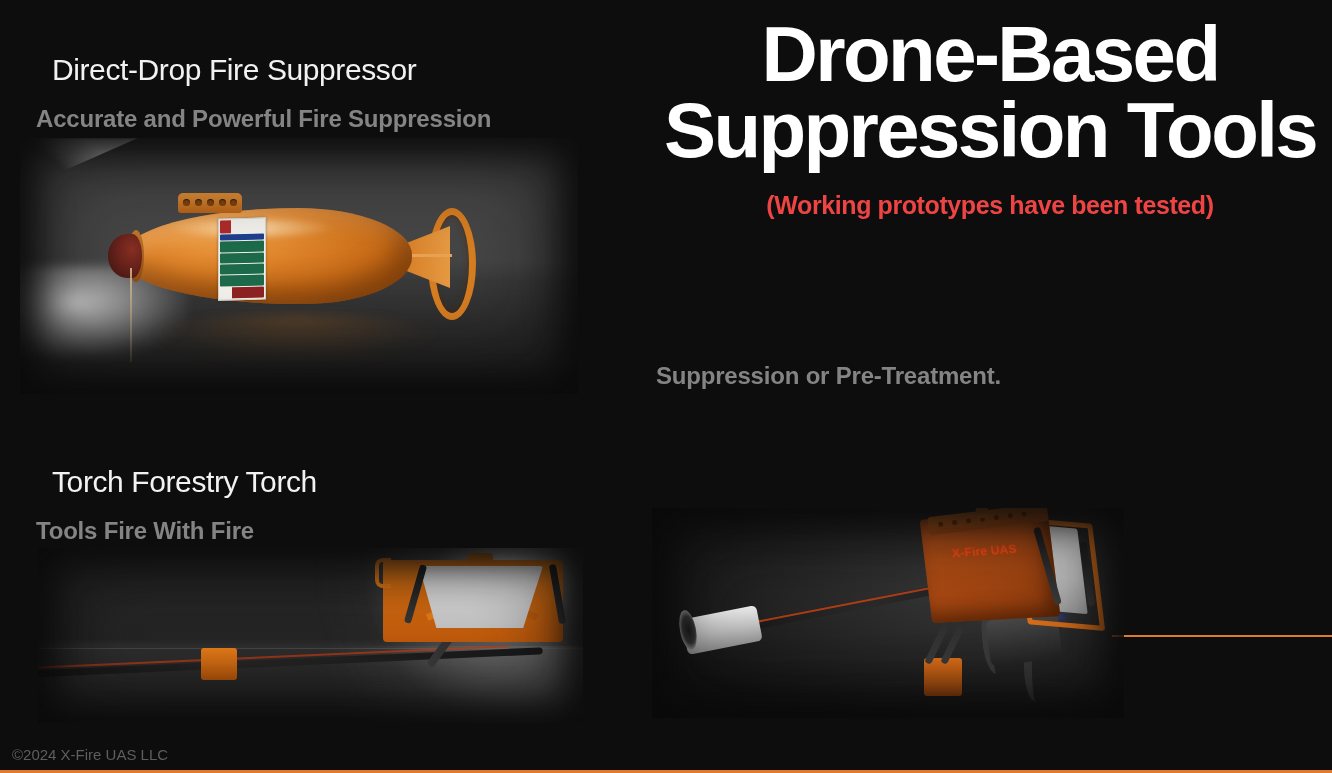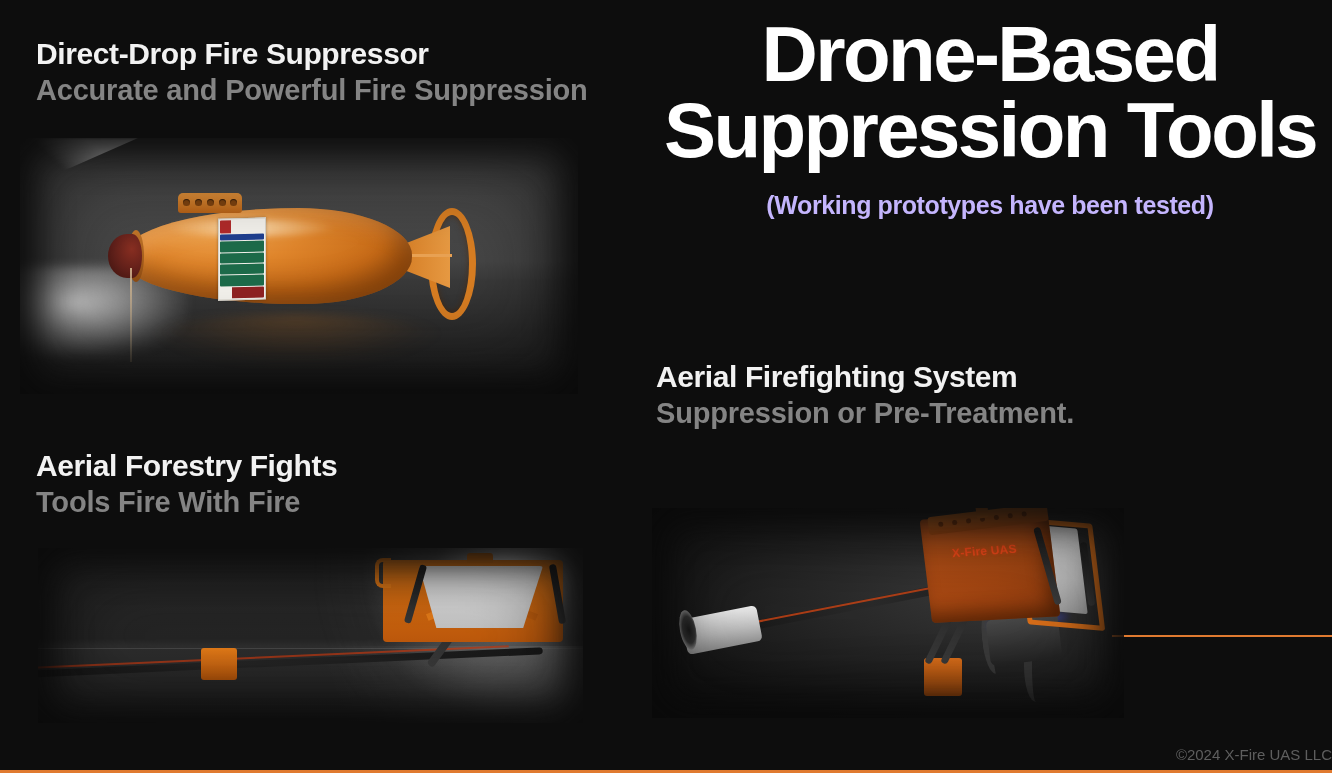--- a/index.html
+++ b/index.html
@@ -17,31 +17,31 @@
   .slide {
     position: absolute;
     inset: 0;
     background: #0d0d0d;
   }
 
   
   .block { position: absolute; }
   .prod-title {
     color: #f2f2f2;
-    font-weight: bold;
+    font-weight: normal;
     font-size: 30px;
     letter-spacing: -0.4px;
     line-height: 1.12;
-    margin: 0;
+    margin: 16px;
     white-space: nowrap;
   }
   .prod-sub {
     color: #848484;
     font-weight: bold;
-    font-size: 29px;
+    font-size: 24px;
     line-height: 1.32;
     margin: 0;
     letter-spacing: -0.2px;
   }
 
   #block-ddfs { left: 36px; top: 37px; }
   #block-aft  { left: 36px; top: 449px; }
   #block-afs  { left: 656px; top: 360px; }
   #block-afs .prod-sub { max-width: 420px; white-space: normal; }
 
@@ -49,21 +49,21 @@
   #hero { position: absolute; left: 660px; top: 16px; width: 660px; text-align: center; }
   #hero .hero-title {
     color: #ffffff;
     font-weight: bold;
     font-size: 78px;
     line-height: 0.98;
     letter-spacing: -2.6px;
     margin: 0;
   }
   #hero .hero-sub {
-    color: #c4b5fd;
+    color: #ef4444;
     font-weight: bold;
     font-size: 25px;
     letter-spacing: -0.4px;
     margin: 22px 0 0 0;
   }
 
   
   .shot {
     position: absolute;
     overflow: hidden;
@@ -383,22 +383,22 @@
     left: 1112px; top: 635px; right: 0; height: 2px;
     background: #e07a30;
   }
   #footer-rule {
     position: absolute;
     left: 0; right: 0; top: 770px; height: 3px;
     background: #e07a30;
   }
   #footer-text {
     position: absolute;
-    left: 4px; right: 0; top: 746px;
-    text-align: right;
+    left: 12px; right: 0; top: 746px;
+    text-align: left;
     color: #5e5e5e;
     font-size: 15px;
   }
 </style>
 </head>
 <body>
 
 <div class="slide">
 
   <div id="hero">
@@ -443,21 +443,21 @@
         <span class="row r-grn2"></span>
         <span class="row r-grn3"></span>
         <span class="row r-grn4"></span>
         <span class="row r-dark"></span>
       </div>
     </div>
     <div class="vignette"></div>
   </div>
 
   <div class="block" id="block-aft">
-    <h2 class="prod-title">Aerial Forestry Fights</h2>
+    <h2 class="prod-title">Torch Forestry Torch</h2>
     <p class="prod-sub">Tools Fire With Fire</p>
   </div>
 
   <div class="shot" id="shot-aft">
     <div class="studio"></div>
     <div class="spot"></div>
     <div class="floorline"></div>
     <div class="floorbeam"></div>
 
     <div class="torch">
@@ -472,21 +472,20 @@
       <div class="tank"></div>
       <div class="cap"></div>
       <div class="hook"></div>
       <div class="damper-l"></div>
       <div class="damper-r"></div>
     </div>
     <div class="vignette"></div>
   </div>
 
   <div class="block" id="block-afs">
-    <h2 class="prod-title">Aerial Firefighting System</h2>
     <p class="prod-sub">Suppression or Pre-Treatment.</p>
   </div>
 
   <div class="shot" id="shot-afs">
     <div class="studio"></div>
 
     <div class="afs">
       <div class="boom"></div>
       <div class="boom-stripe"></div>
       <div class="nozzle"></div>

